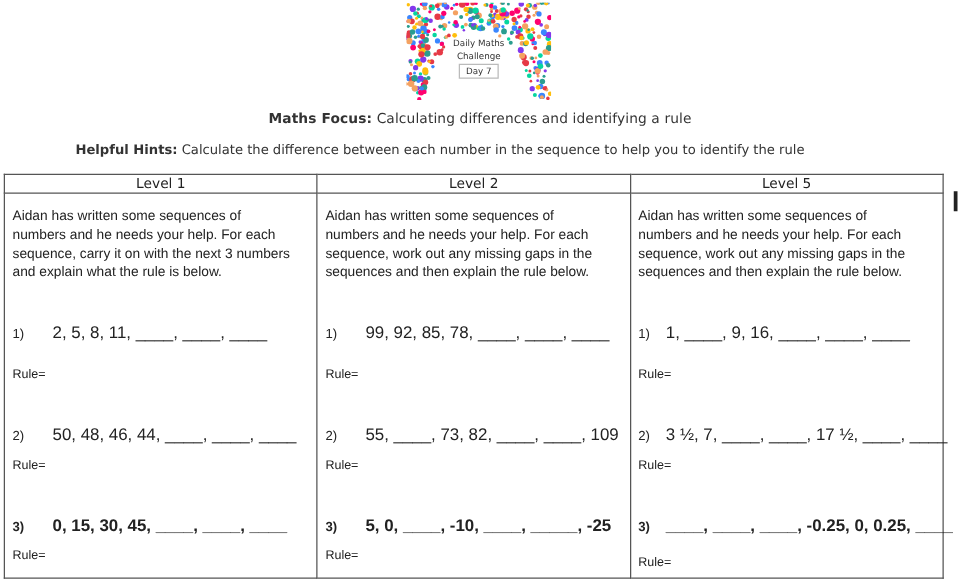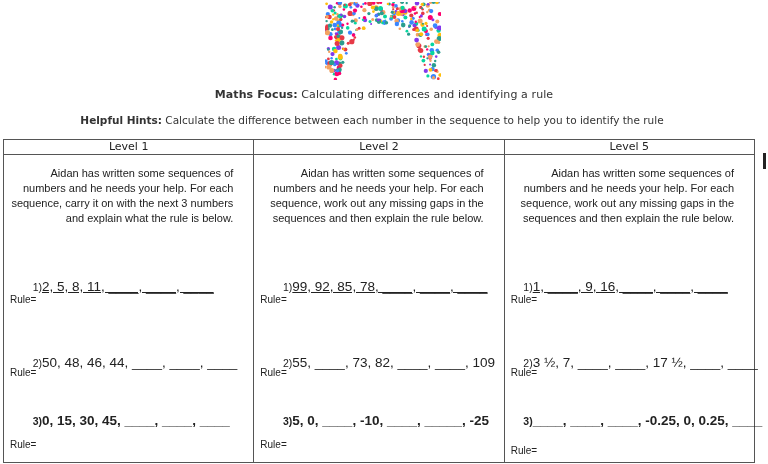--- a/index.html
+++ b/index.html
@@ -4,34 +4,34 @@
   <style>
     html, body { margin: 0; padding: 0; background: #ffffff; }
     body { width: 768px; height: 464px; position: relative; overflow: hidden; font-family: "Liberation Sans", sans-serif; color: #222; }
 
     .banner { position: absolute; left: 325px; top: 2px; width: 116px; height: 78px; overflow: hidden; }
     .banner svg { position: absolute; left: 0; top: 0; }
     .banner-text { position: absolute; left: 0; top: 28px; width: 116px; text-align: center; font-family: "DejaVu Sans", sans-serif; font-size: 7px; line-height: 10px; color: #333; }
     .banner-day { display: inline-block; border: 1px solid #bbb; padding: 0 5px; margin-top: 1px; background: #fff; }
 
     .focus { position: absolute; left: 0; top: 88px; width: 768px; text-align: center; font-family: "DejaVu Sans", sans-serif; font-size: 11px; color: #333; letter-spacing: 0.1px; }
-    .hints { position: absolute; left: 0; top: 114px; width: 704px; text-align: center; font-family: "DejaVu Sans", sans-serif; font-size: 10.5px; color: #333; padding-left: 20px; }
+    .hints { position: absolute; left: 0; top: 114px; width: 704px; text-align: center; font-family: "DejaVu Sans", sans-serif; font-size: 10.5px; color: #333; }
     .bold { font-weight: bold; }
 
     table.levels { position: absolute; left: 3px; top: 139px; width: 752px; border-collapse: collapse; table-layout: fixed; }
     table.levels th, table.levels td { border: 1.5px solid #555; vertical-align: top; margin-top: 32px; }
     table.levels th { height: 14px; padding: 0; font-weight: normal; font-family: "DejaVu Sans", sans-serif; font-size: 11px; line-height: 14px; text-align: center; }
-    table.levels td { height: 307px; padding: 0 20px 0 6px; position: relative; text-align: right; }
+    table.levels td { height: 307px; padding: 0 20px 0 6px; position: relative; }
     .intro { font-size: 11px; line-height: 15px; margin-top: 11px; color: #222; }
     .q { position: absolute; left: 6px; font-size: 13.5px; white-space: nowrap; }
     .q .num { font-size: 10.5px; display: inline-block; width: 32px; }
     .c3 .q .num { width: 22px; }
     .rule { position: absolute; left: 6px; font-size: 10px; font-weight: normal; }
-    .q1 { top: 124px; text-decoration: underline; } .r1 { top: 139px; }
-    .q2 { top: 200px; } .r2 { top: 212px; }
+    .q1 { top: 103px; } .r1 { top: 139px; }
+    .q2 { top: 185px; } .r2 { top: 212px; }
     .q3 { top: 258px; font-weight: bold; } .r3 { top: 284px; }
     .c3 .r1 { top: 139px; } .c3 .r3 { top: 290px; }
     .edge-mark { position: absolute; left: 763px; top: 153px; width: 3px; height: 16px; background: #222; }
   </style>
 </head>
 <body>
 
 <div class="banner">
   <svg width="116" height="78" viewBox="0 0 116 78">
     <g id="confetti">
@@ -354,20 +354,25 @@
         <circle cx="83.6" cy="32.2" r="1.6" fill="#2a9d8f"></circle>
         <circle cx="96.0" cy="54.4" r="1.2" fill="#06d6a0"></circle>
         <circle cx="100.8" cy="44.6" r="1.4" fill="#2a9d8f"></circle>
         <circle cx="14.9" cy="4.5" r="1.7" fill="#f4a261"></circle>
         <circle cx="98.9" cy="54.7" r="1.2" fill="#e63946"></circle>
         <circle cx="2.1" cy="14.8" r="1.8" fill="#f4a261"></circle>
         <circle cx="7.3" cy="8.7" r="1.8" fill="#06d6a0"></circle>
         <circle cx="17.8" cy="23.0" r="1.5" fill="#ff006e"></circle>
       </g>
   </svg>
+  <div class="banner-text">
+    <div>Daily Maths</div>
+    <div>Challenge</div>
+    <div class="banner-day">Day 7</div>
+  </div>
 </div>
 
 <div class="focus">
   <span class="bold">Maths Focus:</span><span> Calculating differences and identifying a rule</span>
 </div>
 
 <div class="hints">
   <span class="bold">Helpful Hints:</span><span> Calculate the difference between each number in the sequence to help you to identify the rule</span>
 </div>
 

